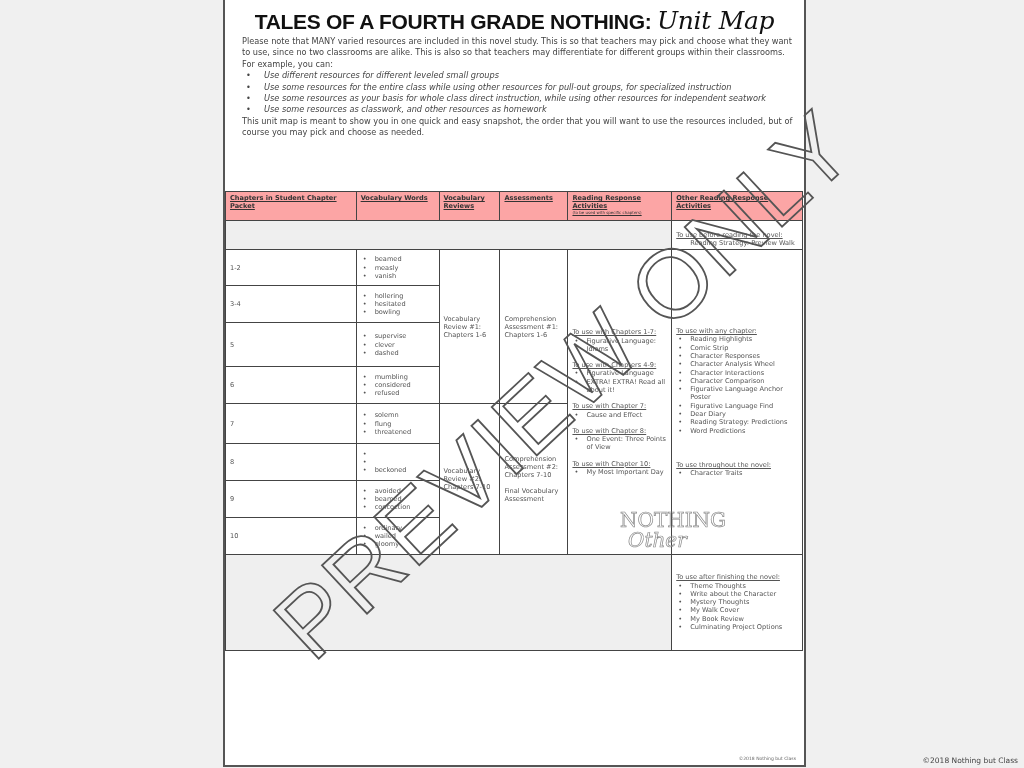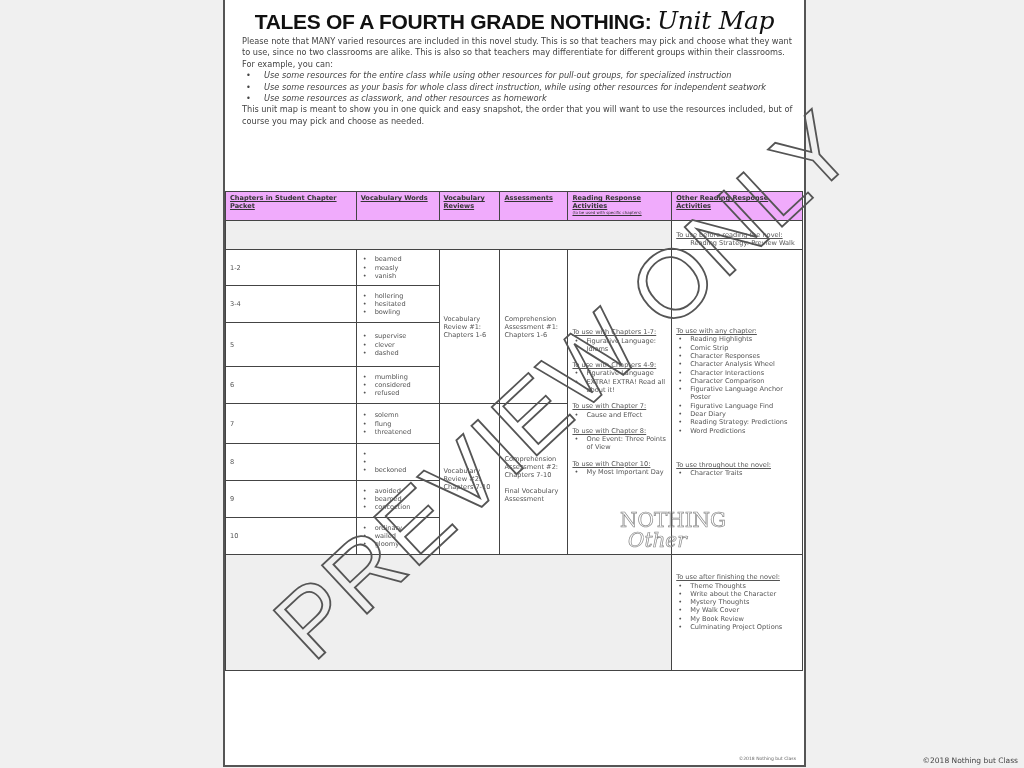--- a/index.html
+++ b/index.html
@@ -27,21 +27,21 @@
   .intro li::before { content:"•"; position:absolute; left:-8px; font-style:normal; }
   table.map {
     position:absolute; left:0px; top:191px; width:578px; border-collapse:collapse;
     font-size:6.6px; color:#555;
   }
   table.map td, table.map th {
     border:1.5px solid #444; vertical-align:top; padding:2px 4px; text-align:left;
   }
   table.map th {
     font-weight:bold; text-decoration:underline; color:#333; height:24px; font-size:6.6px;
-    background:#f0abfc;
+    background:#fca5a5;
   }
   th small { display:block; font-size:4px; font-weight:normal; text-decoration:none; }
   .grey { background:#efefef; }
   .mid { vertical-align:middle !important; }
   ul.v { margin:0; padding:0; list-style:none; }
   ul.v li { position:relative; padding-left:14px; line-height:8.3px; }
   ul.v li::before { content:"•"; position:absolute; left:2px; }
   .hd { text-decoration:underline; margin-top:8px; line-height:8.3px; }
   .hd:first-child { margin-top:0; }
   .watermark {
@@ -63,20 +63,21 @@
 
 <div class="page">
   <div class="title">
     <span>TALES OF A FOURTH GRADE NOTHING:</span>
     <span class="script">Unit Map</span>
   </div>
 
   <div class="intro">
     <p>Please note that MANY varied resources are included in this novel study. This is so that teachers may pick and choose what they want to use, since no two classrooms are alike. This is also so that teachers may differentiate for different groups within their classrooms. For example, you can:</p>
     <ul>
+      <li>Use different resources for different leveled small groups</li>
       <li>Use some resources for the entire class while using other resources for pull-out groups, for specialized instruction</li>
       <li>Use some resources as your basis for whole class direct instruction, while using other resources for independent seatwork</li>
       <li>Use some resources as classwork, and other resources as homework</li>
     </ul>
     <p>This unit map is meant to show you in one quick and easy snapshot, the order that you will want to use the resources included, but of course you may pick and choose as needed.</p>
   </div>
 
   <table class="map">
     <colgroup>
       <col style="width:131px">
@@ -245,21 +246,21 @@
     <tr style="height:37px">
       <td class="mid">10</td>
       <td class="mid">
             <ul class="v">
         <li>ordinary</li>
         <li>wailed</li>
         <li>gloomy</li>
             </ul>
           </td>
     </tr>
-    <tr style="height:116px">
+    <tr style="height:96px">
       <td colspan="5" class="grey"></td>
       <td>
         <div class="hd" style="margin-top:16px">To use after finishing the novel:</div>
         <ul class="v">
           <li>Theme Thoughts</li>
           <li>Write about the Character</li>
           <li>Mystery Thoughts</li>
           <li>My Walk Cover</li>
           <li>My Book Review</li>
           <li>Culminating Project Options</li>

